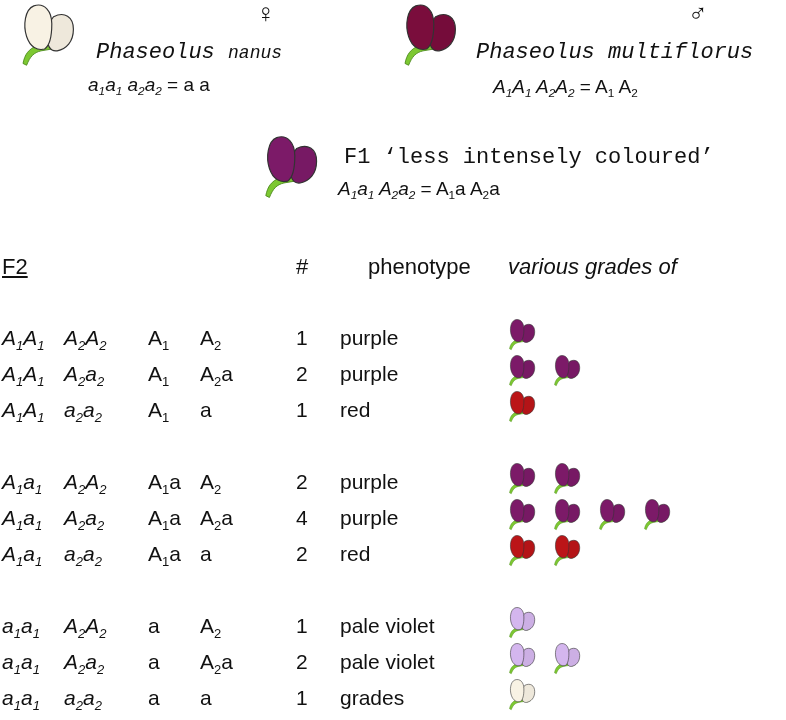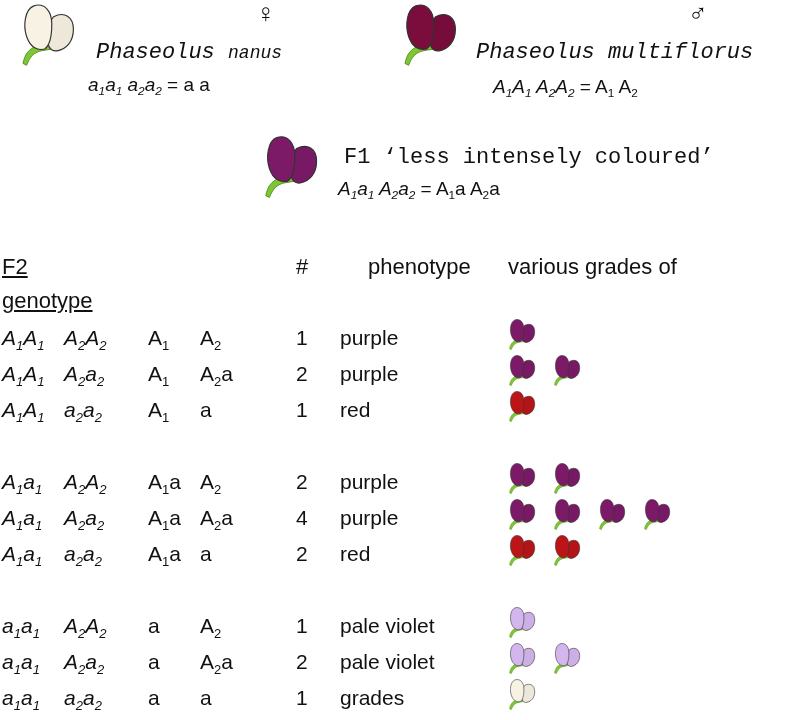--- a/index.html
+++ b/index.html
@@ -45,28 +45,27 @@
 <div class="flower" id="fl-f1" style="left:254px;top:134px;width:78px;height:68px;"><svg viewBox="0 0 80 75" xmlns="http://www.w3.org/2000/svg" width="100%" height="100%">
     <path d="M10 68 C12 58 16 52 26 48 L38 48 C44 47 50 49 56 50 L50 53 L42 52 L30 54 C22 56 18 60 14 70 Z" fill="#7dc832" stroke="#4b8a1a" stroke-width="1"></path>
     <path class="petal-back" d="M44 16 C56 10 66 16 66 30 C66 44 58 52 48 54 C40 55 36 48 38 36 C39 26 40 20 44 16 Z" stroke="#333" stroke-width="1.3" fill="#771964"></path>
     <path class="petal-front" d="M22 4 C34 0 42 10 42 24 C42 38 40 48 34 52 C26 54 18 50 14 38 C10 26 12 8 22 4 Z" stroke="#333" stroke-width="1.3" fill="#7c1a68"></path>
   </svg></div>
 <div class="abs big" style="left:344px;top:145px;">F1 ‘less intensely coloured’</div>
 <div class="abs med" id="f1-geno" style="left:338px;top:178px;"><span class="it">A</span><sub class="it">1</sub><span class="it">a</span><sub class="it">1</sub><span class="it"> A</span><sub class="it">2</sub><span class="it">a</span><sub class="it">2</sub> <span>= A</span><sub>1</sub><span>a A</span><sub>2</sub><span>a</span></div>
 
 <div class="abs hdr" style="left:2px;top:250px;text-decoration:underline;">
   <div>F2</div>
-  <div>genotype</div>
 </div>
 <div class="abs hdr" style="left:148px;top:250px;">
 </div>
 <div class="abs hdr" style="left:296px;top:250px;">#</div>
 <div class="abs hdr" style="left:340px;top:250px;margin-left:28px;">phenotype</div>
 <div class="abs hdr" style="left:502px;top:250px;">
-  <div style="padding-left:6px;">various grades of</div>
+  <div style="padding-left:6px;font-style:italic;">various grades of</div>
 </div>
 
 <div id="rows">
     <div class="cell " style="left: 2px; top: 326px;"><span class="it">A</span><sub class="it">1</sub><span class="it">A</span><sub class="it">1</sub></div>
     <div class="cell " style="left: 64px; top: 326px;"><span class="it">A</span><sub class="it">2</sub><span class="it">A</span><sub class="it">2</sub></div>
     <div class="cell " style="left: 148px; top: 326px;"><span>A</span><sub>1</sub></div>
     <div class="cell " style="left: 200px; top: 326px;"><span>A</span><sub>2</sub></div>
     <div class="cell " style="left: 296px; top: 326px;">1</div>
     <div class="cell " style="left: 340px; top: 326px;">purple</div>
     <div class="flower" style="left: 505px; top: 318px; width: 36px; height: 34px;"><svg viewBox="0 0 80 75" xmlns="http://www.w3.org/2000/svg" width="100%" height="100%">

